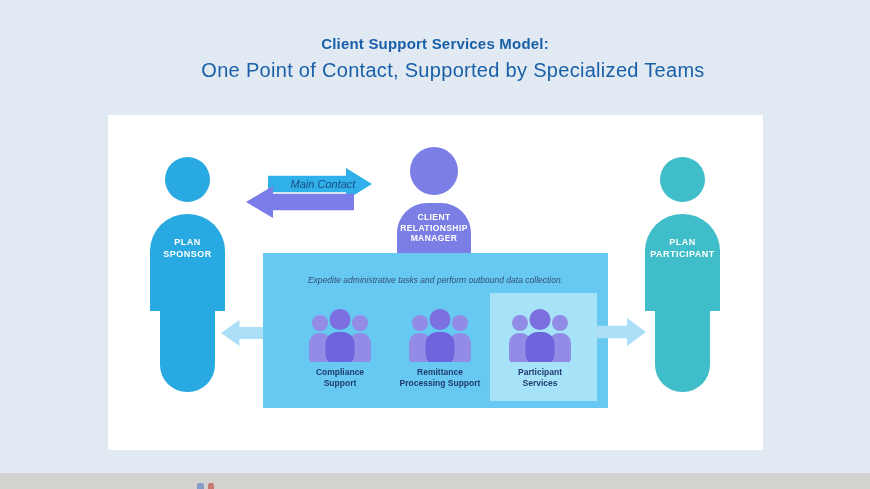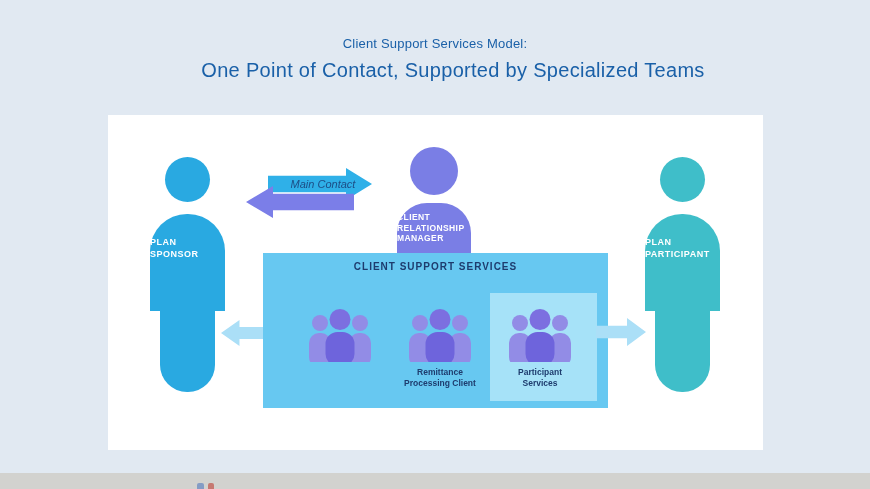--- a/index.html
+++ b/index.html
@@ -15,39 +15,39 @@
   }
 
   
   .title-block {
     position: absolute;
     left: 0; top: 31px;
     width: 870px;
     text-align: center;
     color: #1a60a8;
   }
-  .title-line1 { font-size: 13px; font-weight: 400; line-height: 26px; letter-spacing: .2px; }
+  .title-line1 { font-size: 15px; font-weight: 700; line-height: 26px; letter-spacing: .2px; }
   .title-line2 { font-size: 20px; font-weight: 400; line-height: 26px; letter-spacing: .3px; padding-left: 36px; }
 
   
   .card {
     position: absolute;
     left: 108px; top: 115px;
     width: 655px; height: 335px;
     background: #ffffff;
   }
 
   
   .head { position: absolute; border-radius: 50%; }
   .torso { position: absolute; }
   .legs { position: absolute; }
   .person-label {
     position: absolute;
     width: 100%;
-    text-align: left;
+    text-align: center;
     color: #ffffff;
     font-weight: 700;
     white-space: pre-line;
   }
 
   .sponsor-head { left: 165px; top: 157px; width: 45px; height: 45px; background: #29a9e1; }
   .sponsor-torso { left: 150px; top: 214px; width: 75px; height: 97px; background: #29a9e1; border-radius: 37px 37px 0 0; }
   .sponsor-legs { left: 160px; top: 311px; width: 55px; height: 81px; background: #29a9e1; border-radius: 0 0 27px 27px; }
   .sponsor-torso .person-label { top: 22px; font-size: 9px; letter-spacing: .5px; line-height: 12px; }
 
@@ -185,21 +185,21 @@
   </div>
 
   <div class="arrow arrow-main-right"></div>
   <div class="arrow arrow-main-left"></div>
   <div class="main-contact-label">Main Contact</div>
 
   <div class="arrow arrow-side-left"></div>
   <div class="arrow arrow-side-right"></div>
 
   <div class="support-box">
-    <div class="support-title">CLIENT SUPPORT SERVICES</div>
+    <div class="support-subtitle">Expedite administrative tasks and perform outbound data collection.</div>
 
     <div class="inner-box"></div>
 
     <svg class="group-icon group-icon-1" viewBox="0 0 66 54" xmlns="http://www.w3.org/2000/svg">
       <circle cx="13" cy="15" r="8" fill="#928ce6"></circle>
         <rect x="2" y="25" width="22" height="34" rx="10" fill="#928ce6"></rect>
       <circle cx="53" cy="15" r="8" fill="#928ce6"></circle>
         <rect x="42" y="25" width="22" height="34" rx="10" fill="#928ce6"></rect>
       <circle cx="33" cy="11.5" r="10.5" fill="#7c6fe0"></circle>
         <rect x="18.5" y="24" width="29" height="34" rx="12" fill="#6e64dc"></rect>
@@ -216,22 +216,24 @@
 
     <svg class="group-icon group-icon-3" viewBox="0 0 66 54" xmlns="http://www.w3.org/2000/svg">
       <circle cx="13" cy="15" r="8" fill="#928ce6"></circle>
         <rect x="2" y="25" width="22" height="34" rx="10" fill="#928ce6"></rect>
       <circle cx="53" cy="15" r="8" fill="#928ce6"></circle>
         <rect x="42" y="25" width="22" height="34" rx="10" fill="#928ce6"></rect>
       <circle cx="33" cy="11.5" r="10.5" fill="#7c6fe0"></circle>
         <rect x="18.5" y="24" width="29" height="34" rx="12" fill="#6e64dc"></rect>
     </svg>
 
+    <div class="group-label group-label-1">Compliance
+Support</div>
     <div class="group-label group-label-2">Remittance
-Processing Client</div>
+Processing Support</div>
     <div class="group-label group-label-3">Participant
 Services</div>
   </div>
 
   <div class="bottom-strip"></div>
   <div class="logo-fragment-blue"></div>
   <div class="logo-fragment-red"></div>
 
 </div>
 

